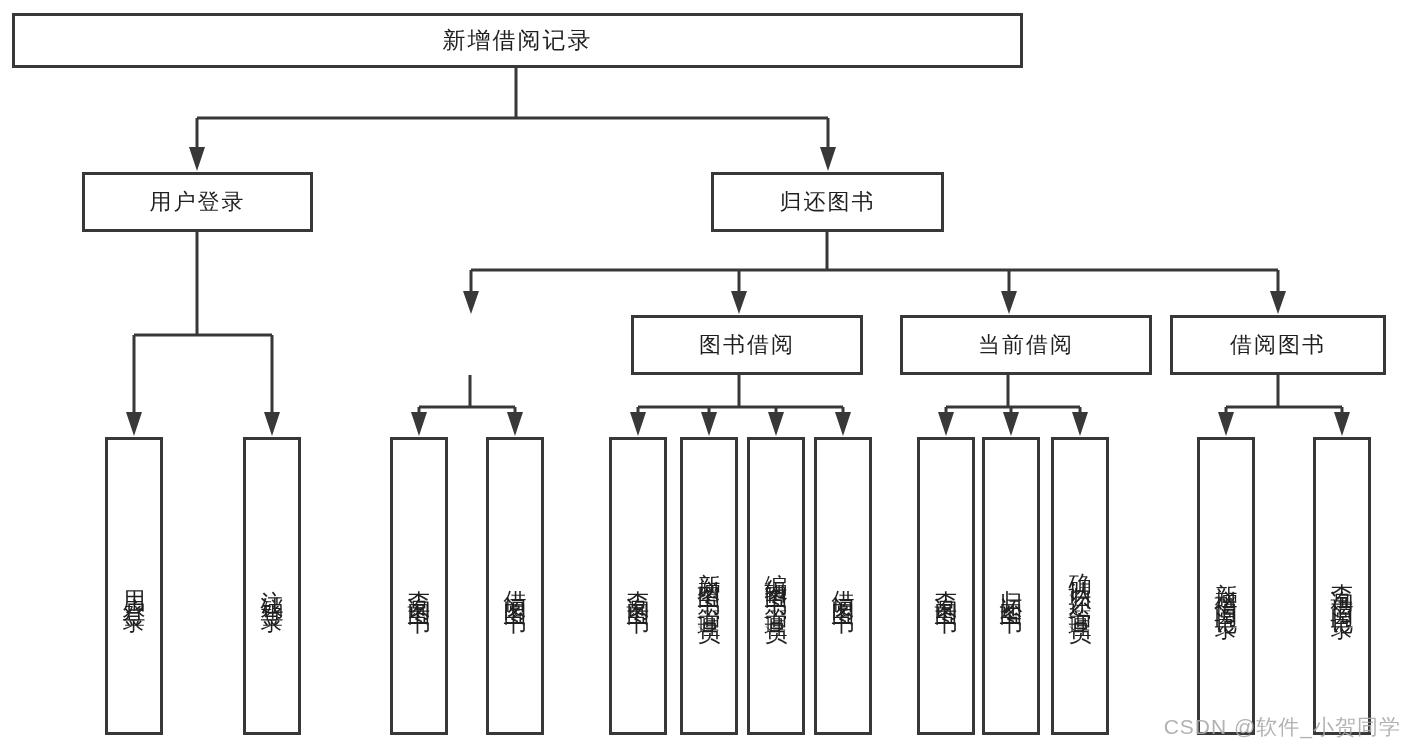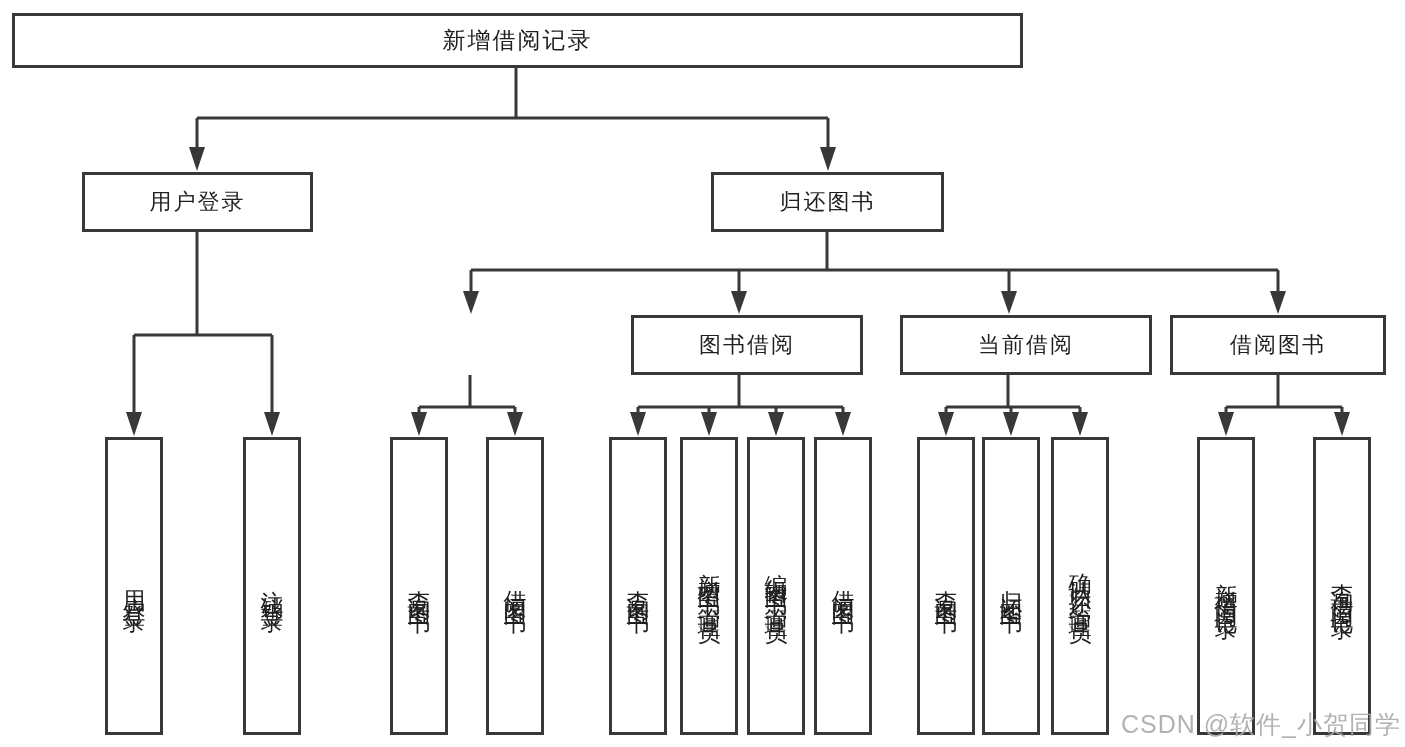--- a/index.html
+++ b/index.html
@@ -35,21 +35,21 @@
   .vbox .vtext{
     writing-mode:vertical-rl;
     text-orientation:mixed;
     letter-spacing:7px;
     line-height:1;
     white-space:nowrap;
   }
   .watermark{
     position:absolute;
     right:4px;bottom:6px;
-    font-size:25px;
+    font-size:21px;
     color:#aaaaaa;
     opacity:.9;
     letter-spacing:1px;
     pointer-events:none;
   }
 </style>
 </head>
 <body>
 
 <div class="canvas">

